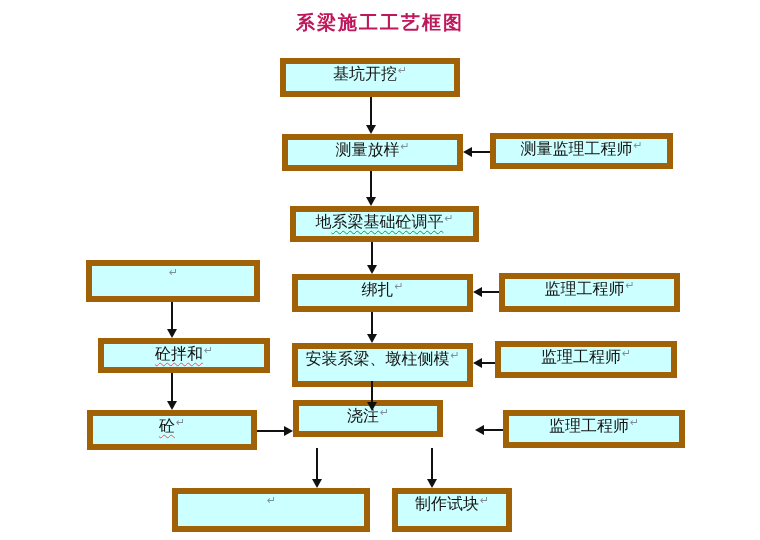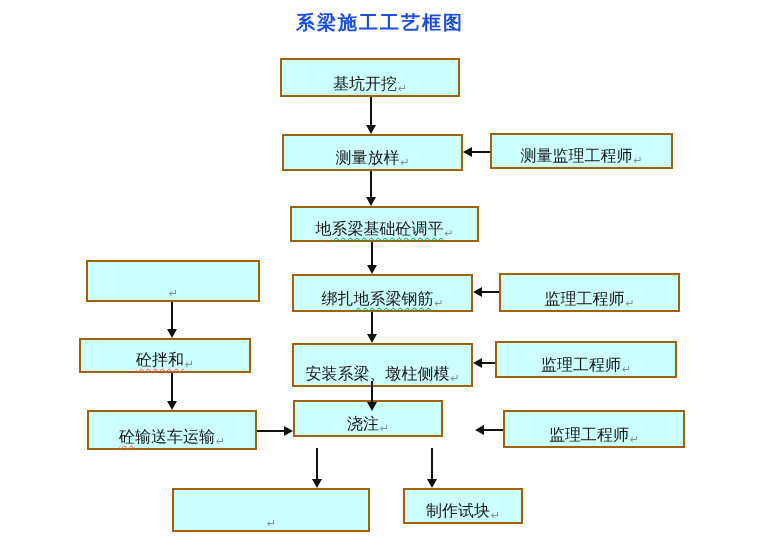--- a/index.html
+++ b/index.html
@@ -2,25 +2,25 @@
 <html><head>
 <meta charset="utf-8">
 <style>
   html,body { margin:0; padding:0; background:#ffffff; }
   #page {
     position:relative; width:760px; height:540px; background:#ffffff;
     font-family:"Liberation Serif","DejaVu Serif",serif; overflow:hidden;
   }
   .title {
     position:absolute; left:0; top:10px; width:760px; text-align:center;
-    font-size:19px; font-weight:bold; color:#1d4ed8; letter-spacing:2px;
+    font-size:19px; font-weight:bold; color:#be185d; letter-spacing:2px;
   }
   .node {
-    position:absolute; background:#ccffff; border:2px solid #a16207;
-    display:flex; align-items:flex-end; justify-content:center;
+    position:absolute; background:#ccffff; border:6px solid #a16207;
+    display:flex; align-items:flex-start; justify-content:center;
     font-size:16px; color:#141414; white-space:nowrap; box-sizing:border-box;
   }
   .sq-g { text-decoration-line:underline; text-decoration-style:wavy;
           text-decoration-color:#00a14b; text-decoration-thickness:1px; text-underline-offset:3px; }
   .sq-r { text-decoration-line:underline; text-decoration-style:wavy;
           text-decoration-color:#ff4a4a; text-decoration-thickness:1px; text-underline-offset:3px; }
   .ret { font-size:11px; color:#7f8fa0; margin-left:1px;
          font-family:"DejaVu Sans",sans-serif; }
   .shaft-v { position:absolute; width:2px; background:#111; }
   .shaft-h { position:absolute; height:2px; background:#111; }
@@ -52,21 +52,20 @@
   </div>
 
   <div class="node" style="left:290px;top:206px;width:189px;height:36px">
     <span>地</span>
       <span class="sq-g">系梁基础砼调平</span>
       <span class="ret">↵</span>
   </div>
 
   <div class="node" style="left:292px;top:274px;width:181px;height:38px">
     <span>绑扎</span>
-      <span class="sq-g">地系梁钢筋</span>
       <span class="ret">↵</span>
   </div>
 
   <div class="node" style="left:292px;top:343px;width:181px;height:44px">
     <span>安装系梁、墩柱侧模</span>
       <span class="ret">↵</span>
   </div>
 
   <div class="node" style="left:293px;top:400px;width:150px;height:37px">
     <span>浇注</span>
@@ -90,36 +89,35 @@
 
   <div class="node" style="left:503px;top:410px;width:182px;height:38px">
     <span>监理工程师</span>
       <span class="ret">↵</span>
   </div>
 
   <div class="node" style="left:86px;top:260px;width:174px;height:42px">
       <span class="ret">↵</span>
   </div>
 
-  <div class="node" style="left:79px;top:338px;width:172px;height:35px">
+  <div class="node" style="left:98px;top:338px;width:172px;height:35px">
     <span class="sq-r">砼拌和</span>
       <span class="ret">↵</span>
   </div>
 
   <div class="node" style="left:87px;top:410px;width:170px;height:40px">
     <span class="sq-r">砼</span>
-      <span>输送车运输</span>
       <span class="ret">↵</span>
   </div>
 
   <div class="node" style="left:172px;top:488px;width:198px;height:44px">
       <span class="ret">↵</span>
   </div>
 
-  <div class="node" style="left:403px;top:488px;width:120px;height:36px">
+  <div class="node" style="left:392px;top:488px;width:120px;height:44px">
     <span>制作试块</span>
       <span class="ret">↵</span>
   </div>
 
   <div class="shaft-v" style="left:370px;top:97px;height:29px"></div>
   <div class="head-d" style="left:366px;top:125px"></div>
 
   <div class="shaft-v" style="left:370px;top:171px;height:27px"></div>
   <div class="head-d" style="left:366px;top:197px"></div>
 

